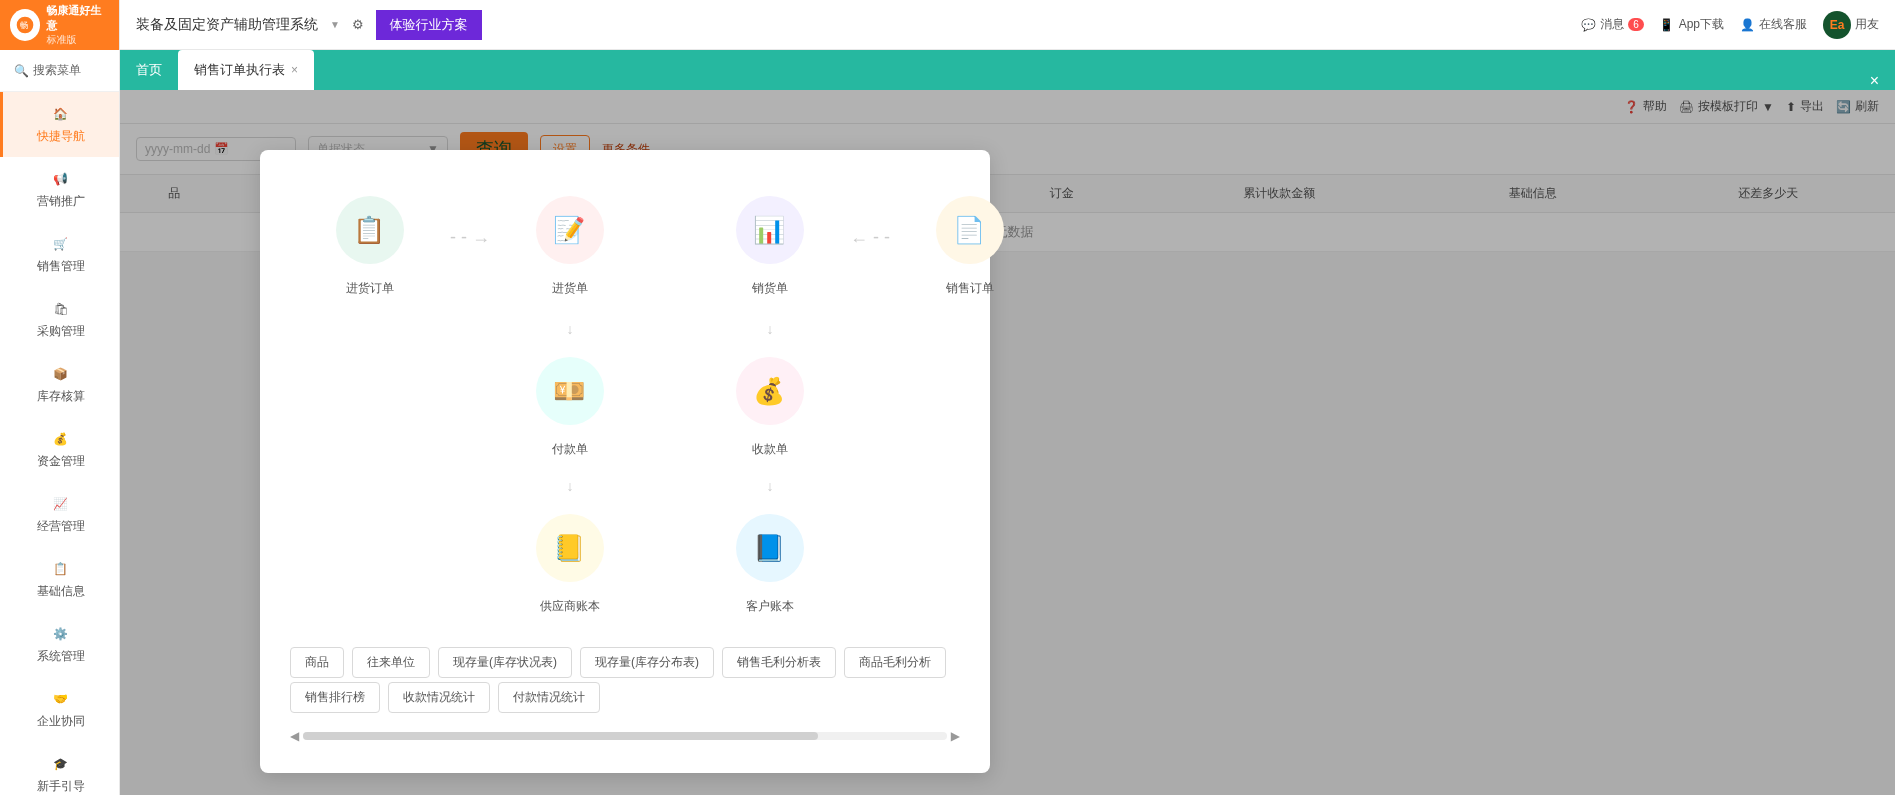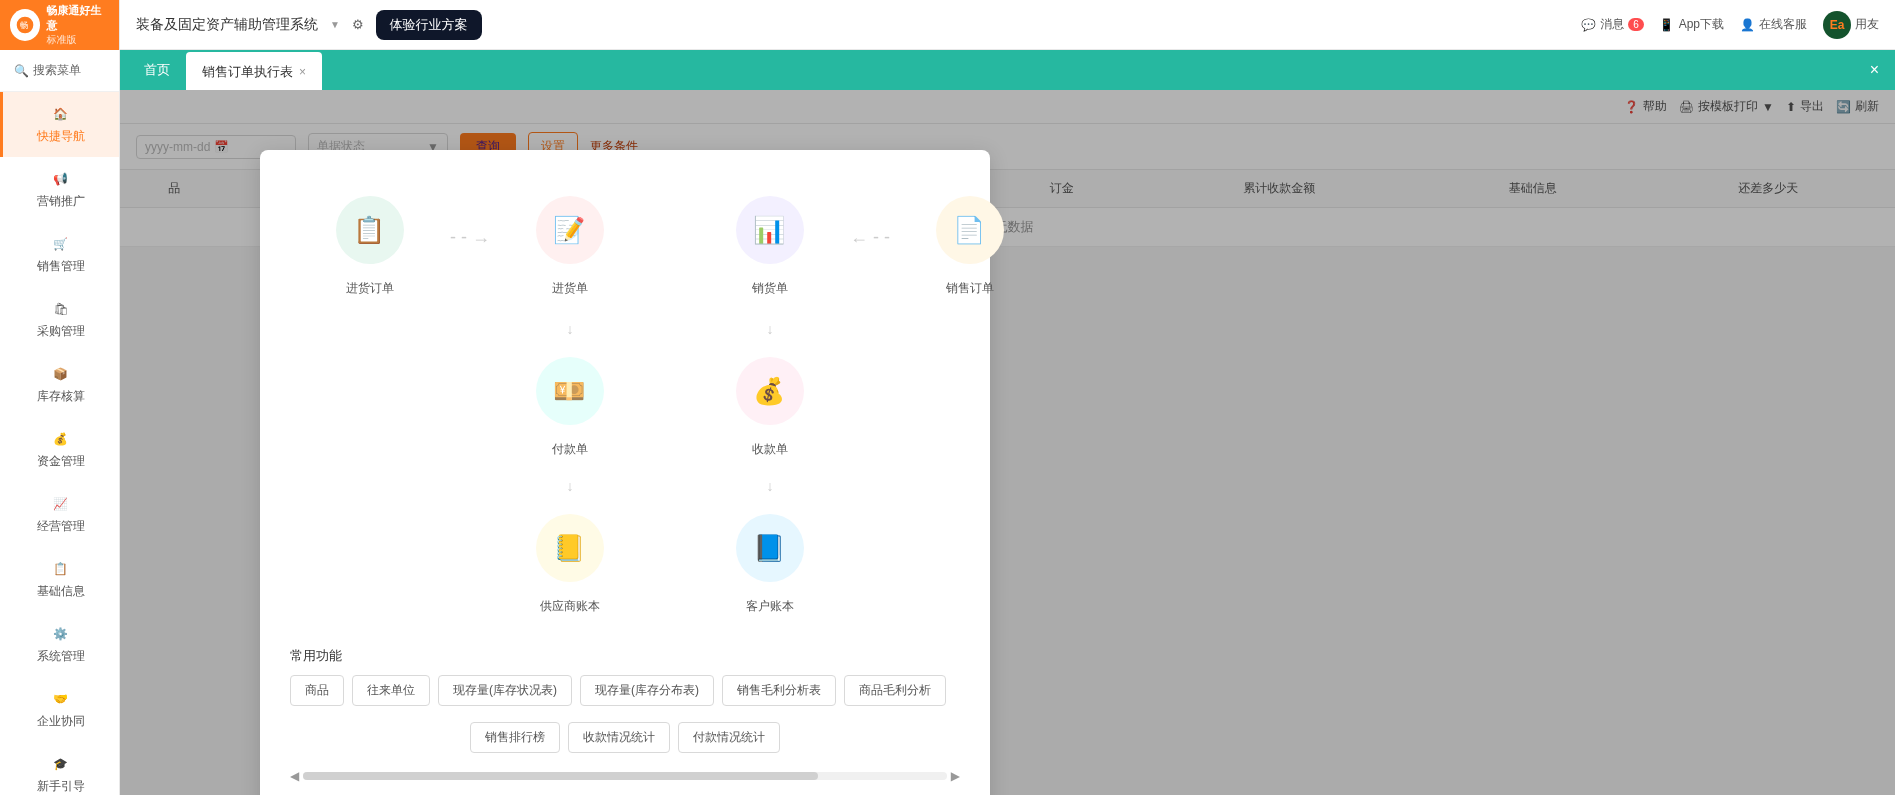--- a/index.html
+++ b/index.html
@@ -22,39 +22,39 @@
     
     .main-area { flex: 1; display: flex; flex-direction: column; overflow: hidden; }
 
     
     .top-header { height: 50px; background: #fff; display: flex; align-items: center; padding: 0 16px; border-bottom: 1px solid #e8e8e8; gap: 12px; }
     .system-title { font-size: 14px; color: #333; font-weight: 500; }
     .header-right { margin-left: auto; display: flex; align-items: center; gap: 16px; color: #555; font-size: 12px; }
     .header-btn { display: flex; align-items: center; gap: 4px; cursor: pointer; color: #555; }
     .badge { background: #ff4d4f; color: #fff; border-radius: 10px; padding: 1px 5px; font-size: 10px; }
     .user-avatar { width: 28px; height: 28px; background: #14532d; border-radius: 50%; display: flex; align-items: center; justify-content: center; color: #999; }
-    .experience-btn { background: #0f172a; color: #fff; border: none; border-radius: 8px; padding: 6px 14px; cursor: pointer; font-size: 13px; }
+    .experience-btn { background: #6d28d9; color: #fff; border: none; border-radius: 0; padding: 6px 14px; cursor: pointer; font-size: 13px; }
     .settings-icon-btn { cursor: pointer; color: #666; }
     .dropdown-arrow { color: #999; font-size: 10px; }
 
     
-    .tab-bar { height: 40px; background: #26b8a0; display: flex; align-items: center; padding: 0 8px; position: relative; }
+    .tab-bar { height: 40px; background: #26b8a0; display: flex; align-items: flex-end; padding: 0 0; position: relative; }
     .tab-item { height: 40px; display: flex; align-items: center; padding: 0 16px; cursor: pointer; color: #fff; font-size: 13px; gap: 6px; }
     .tab-item.tab-home { background: #26b8a0; }
     .tab-item.tab-active { background: #fff; color: #333; border-radius: 4px 4px 0 0; margin-top: 4px; }
     .tab-close { font-size: 12px; color: #999; cursor: pointer; }
     .tab-close-window { position: absolute; right: 16px; color: #fff; cursor: pointer; font-size: 16px; }
 
     
     .content-area { flex: 1; background: #f5f5f5; overflow: auto; position: relative; }
 
     
     .toolbar-row { background: #fff; padding: 8px 16px; display: flex; align-items: center; justify-content: flex-end; gap: 12px; border-bottom: 1px solid #e8e8e8; }
     .toolbar-btn { display: flex; align-items: center; gap: 4px; color: #555; font-size: 12px; cursor: pointer; }
-    .query-btn { background: #ff7c1f; color: #4c1d95; border: none; border-radius: 4px; padding: 5px 16px; cursor: pointer; font-size: 12px; }
+    .query-btn { background: #ff7c1f; color: #14532d; border: none; border-radius: 4px; padding: 5px 16px; cursor: pointer; font-size: 18px; }
     .set-btn { background: #fff; color: #ff7c1f; border: 1px solid #ff7c1f; border-radius: 4px; padding: 5px 12px; cursor: pointer; font-size: 12px; }
 
     
     .filter-row { background: #fff; padding: 8px 16px; display: flex; align-items: center; gap: 12px; border-bottom: 1px solid #e8e8e8; }
     .filter-input { border: 1px solid #d9d9d9; border-radius: 4px; padding: 4px 8px; font-size: 12px; width: 160px; color: #999; display: flex; align-items: center; gap: 4px; }
     .filter-select { border: 1px solid #d9d9d9; border-radius: 4px; padding: 4px 8px; font-size: 12px; width: 140px; color: #999; display: flex; align-items: center; justify-content: space-between; text-decoration: underline; }
     .more-conditions { color: #c2410c; font-size: 12px; cursor: pointer; }
 
     
     .table-wrapper { background: #fff; margin: 0; overflow: auto; }
@@ -338,30 +338,29 @@
             <div></div>
             <div class="flow-cell">
               <div class="flow-circle circle-blue" style="background:#e6f7ff;color:#1890ff;font-size:26px;">📘</div>
               <div class="flow-label">客户账本</div>
             </div>
             <div></div>
             <div></div>
           </div>
 
           <div class="common-functions">
-            <div class="common-title">常用功能</div>
             <div class="func-buttons">
               <button class="func-btn">商品</button>
               <button class="func-btn">往来单位</button>
               <button class="func-btn">现存量(库存状况表)</button>
               <button class="func-btn">现存量(库存分布表)</button>
               <button class="func-btn">销售毛利分析表</button>
               <button class="func-btn">商品毛利分析</button>
             </div>
-            <div class="func-buttons" style="margin-top:16px;justify-content:center;">
+            <div class="func-buttons" style="margin-top:4px;">
               <button class="func-btn">销售排行榜</button>
               <button class="func-btn">收款情况统计</button>
               <button class="func-btn">付款情况统计</button>
             </div>
           </div>
 
           <div class="modal-scrollbar-row">
             <span class="scroll-arrow">◀</span>
             <div class="scrollbar-track">
               <div class="scrollbar-thumb"></div>

